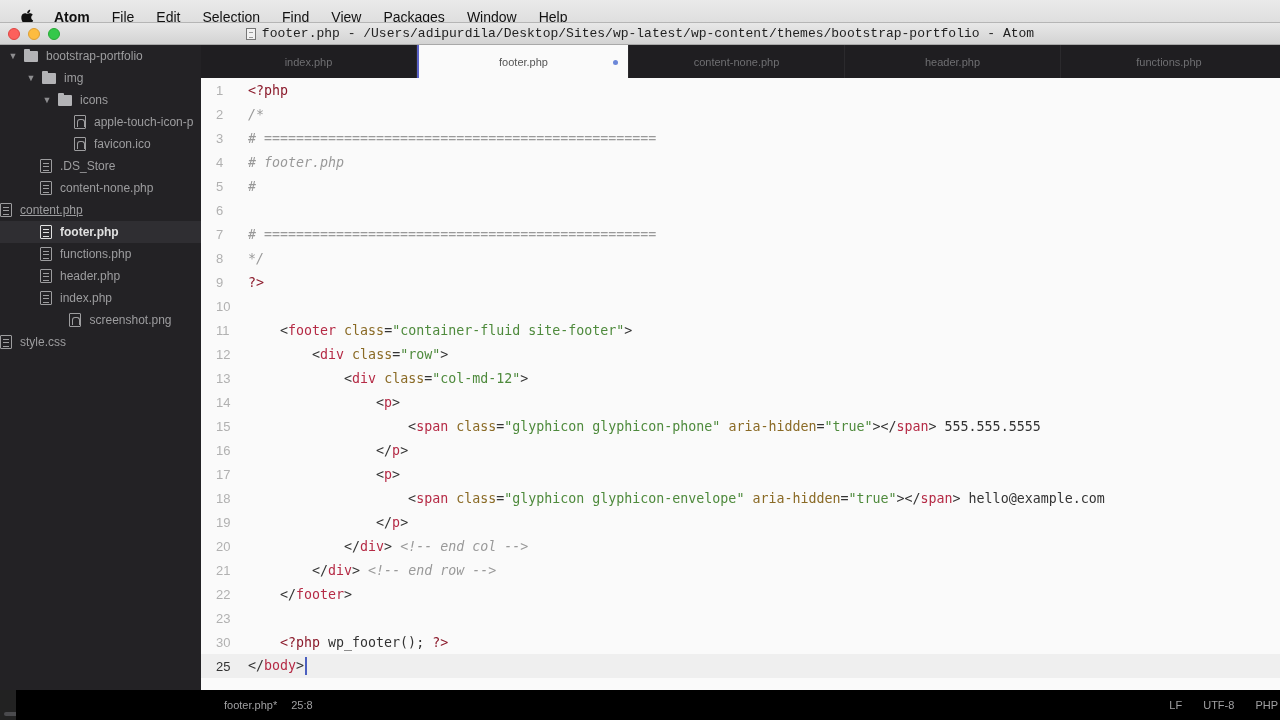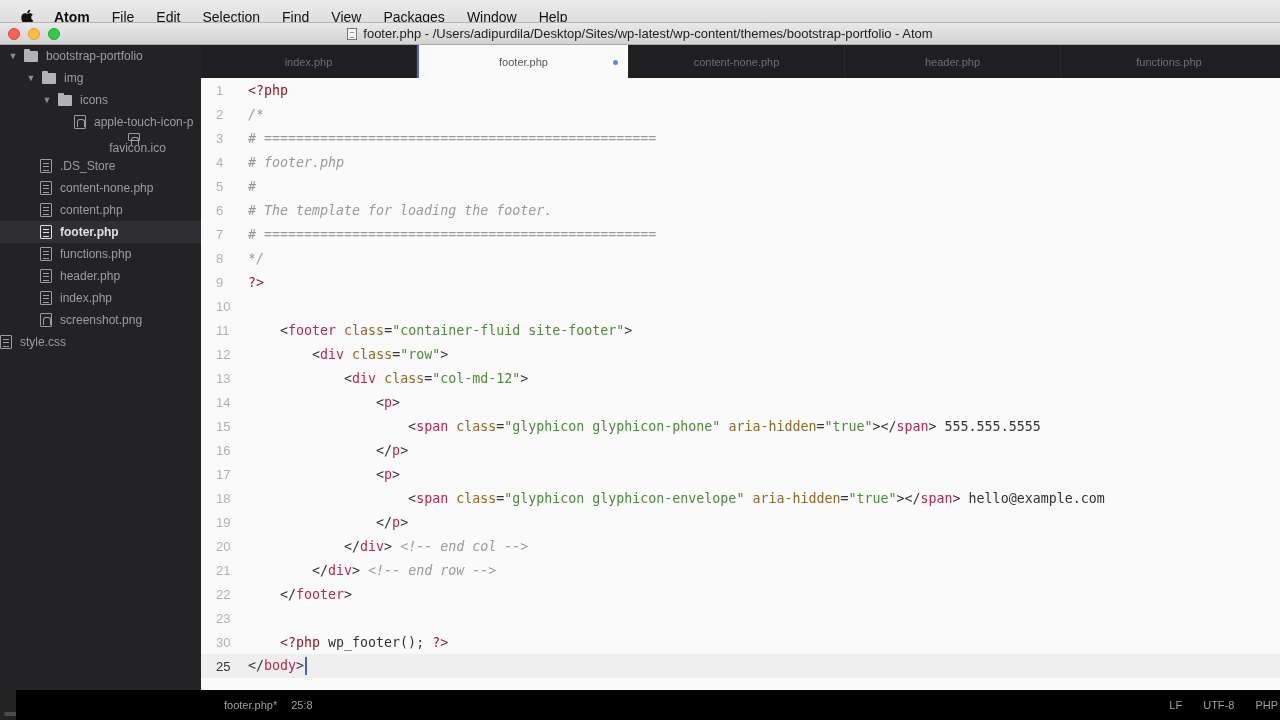--- a/index.html
+++ b/index.html
@@ -15,21 +15,21 @@
   .menubar .apple { width: 16px; height: 16px; margin-left: 20px; margin-right: 18px; display: flex; align-items: center; }
   .menubar .mi { margin-right: 22px; }
   .menubar .mi.app { font-weight: bold; }
 
   
   .titlebar {
     position: absolute; left: 0; top: 22px; width: 1280px; height: 23px;
     background: linear-gradient(#e8e8e8, #d3d3d3);
     border-top: 1px solid #b5b5b5; border-bottom: 1px solid #a8a8a8;
     display: flex; align-items: center; justify-content: center;
-    font-size: 13px; color: #222;
+    font-size: 13px; color: #222; font-family: Liberation Mono, monospace;
   }
   .traffic { position: absolute; left: 8px; top: 5px; display: flex; gap: 8px; }
   .traffic span { width: 12px; height: 12px; border-radius: 50%; display: block; }
   .tl-close { background: #fc605c; border: 1px solid #de4643; }
   .tl-min { background: #fdbc40; border: 1px solid #de9f34; }
   .tl-max { background: #34c84a; border: 1px solid #27aa35; }
   .title-icon { width: 10px; height: 12px; border: 1px solid #777; background: #f2f2f2; margin-right: 6px; position: relative; }
   .title-icon::after { content: ""; position: absolute; left: 2px; right: 2px; top: 3px; height: 4px; border-top: 1px solid #999; border-bottom: 1px solid #999; }
 
   
@@ -131,53 +131,53 @@
   </div>
   <div class="tree-row" style="padding-left:42px;">
     <span class="chev">▼</span>
     <span class="folder-ico"></span>
     <span class="tree-label">icons</span>
   </div>
   <div class="tree-row" style="padding-left:74px;">
     <span class="img-ico"></span>
     <span class="tree-label">apple-touch-icon-p</span>
   </div>
-  <div class="tree-row" style="padding-left:74px;flex-direction:column;">
+  <div class="tree-row" style="padding-left:74px;">
     <span class="img-ico"></span>
     <span class="tree-label">favicon.ico</span>
   </div>
   <div class="tree-row" style="padding-left:40px;">
     <span class="file-ico"></span>
     <span class="tree-label">.DS_Store</span>
   </div>
   <div class="tree-row" style="padding-left:40px;">
     <span class="file-ico"></span>
     <span class="tree-label">content-none.php</span>
   </div>
-  <div class="tree-row" style="padding-left:40px;">
+  <div class="tree-row" style="text-decoration:underline;">
     <span class="file-ico"></span>
     <span class="tree-label">content.php</span>
   </div>
   <div class="tree-row selected" style="padding-left:40px;">
     <span class="file-ico"></span>
     <span class="tree-label">footer.php</span>
   </div>
   <div class="tree-row" style="padding-left:40px;">
     <span class="file-ico"></span>
     <span class="tree-label">functions.php</span>
   </div>
   <div class="tree-row" style="padding-left:40px;">
     <span class="file-ico"></span>
     <span class="tree-label">header.php</span>
   </div>
   <div class="tree-row" style="padding-left:40px;">
     <span class="file-ico"></span>
     <span class="tree-label">index.php</span>
   </div>
-  <div class="tree-row" style="padding-left:40px;">
+  <div class="tree-row" style="padding-left:40px;justify-content:center;">
     <span class="img-ico"></span>
     <span class="tree-label">screenshot.png</span>
   </div>
   <div class="tree-row" style="">
     <span class="file-ico"></span>
     <span class="tree-label">style.css</span>
   </div>
   <div class="tree-hscroll" style="bottom:-26px;"></div>
 </div>
 
@@ -200,21 +200,21 @@
   </div>
 </div>
 
 <div class="editor">
   <div id="lines">
       <div class="line"><span class="gutter">1</span><span class="code"><span class="c-php">&lt;?php</span></span></div>
       <div class="line"><span class="gutter">2</span><span class="code"><span class="c-com">/*</span></span></div>
       <div class="line"><span class="gutter">3</span><span class="code"><span class="c-com"># =================================================</span></span></div>
       <div class="line"><span class="gutter">4</span><span class="code"><span class="c-com"># footer.php</span></span></div>
       <div class="line"><span class="gutter">5</span><span class="code"><span class="c-com">#</span></span></div>
-      <div class="line"><span class="gutter">6</span><span class="code"><span class="c-com"># The template for loading the footer.</span></span></div>
+      <div class="line"><span class="gutter">6</span></div>
       <div class="line"><span class="gutter">7</span><span class="code"><span class="c-com"># =================================================</span></span></div>
       <div class="line"><span class="gutter">8</span><span class="code"><span class="c-com">*/</span></span></div>
       <div class="line"><span class="gutter">9</span><span class="code"><span class="c-php">?&gt;</span></span></div>
       <div class="line"><span class="gutter">10</span><span class="code"></span></div>
       <div class="line"><span class="gutter">11</span><span class="code">    &lt;<span class="c-tag">footer</span> <span class="c-attr">class</span>=<span class="c-str">"container-fluid site-footer"</span>&gt;</span></div>
       <div class="line"><span class="gutter">12</span><span class="code">        &lt;<span class="c-tag">div</span> <span class="c-attr">class</span>=<span class="c-str">"row"</span>&gt;</span></div>
       <div class="line"><span class="gutter">13</span><span class="code">            &lt;<span class="c-tag">div</span> <span class="c-attr">class</span>=<span class="c-str">"col-md-12"</span>&gt;</span></div>
       <div class="line"><span class="gutter">14</span><span class="code">                &lt;<span class="c-tag">p</span>&gt;</span></div>
       <div class="line"><span class="gutter">15</span><span class="code">                    &lt;<span class="c-tag">span</span> <span class="c-attr">class</span>=<span class="c-str">"glyphicon glyphicon-phone"</span> <span class="c-attr">aria-hidden</span>=<span class="c-str">"true"</span>&gt;&lt;/<span class="c-tag">span</span>&gt; 555.555.5555</span></div>
       <div class="line"><span class="gutter">16</span><span class="code">                &lt;/<span class="c-tag">p</span>&gt;</span></div>

